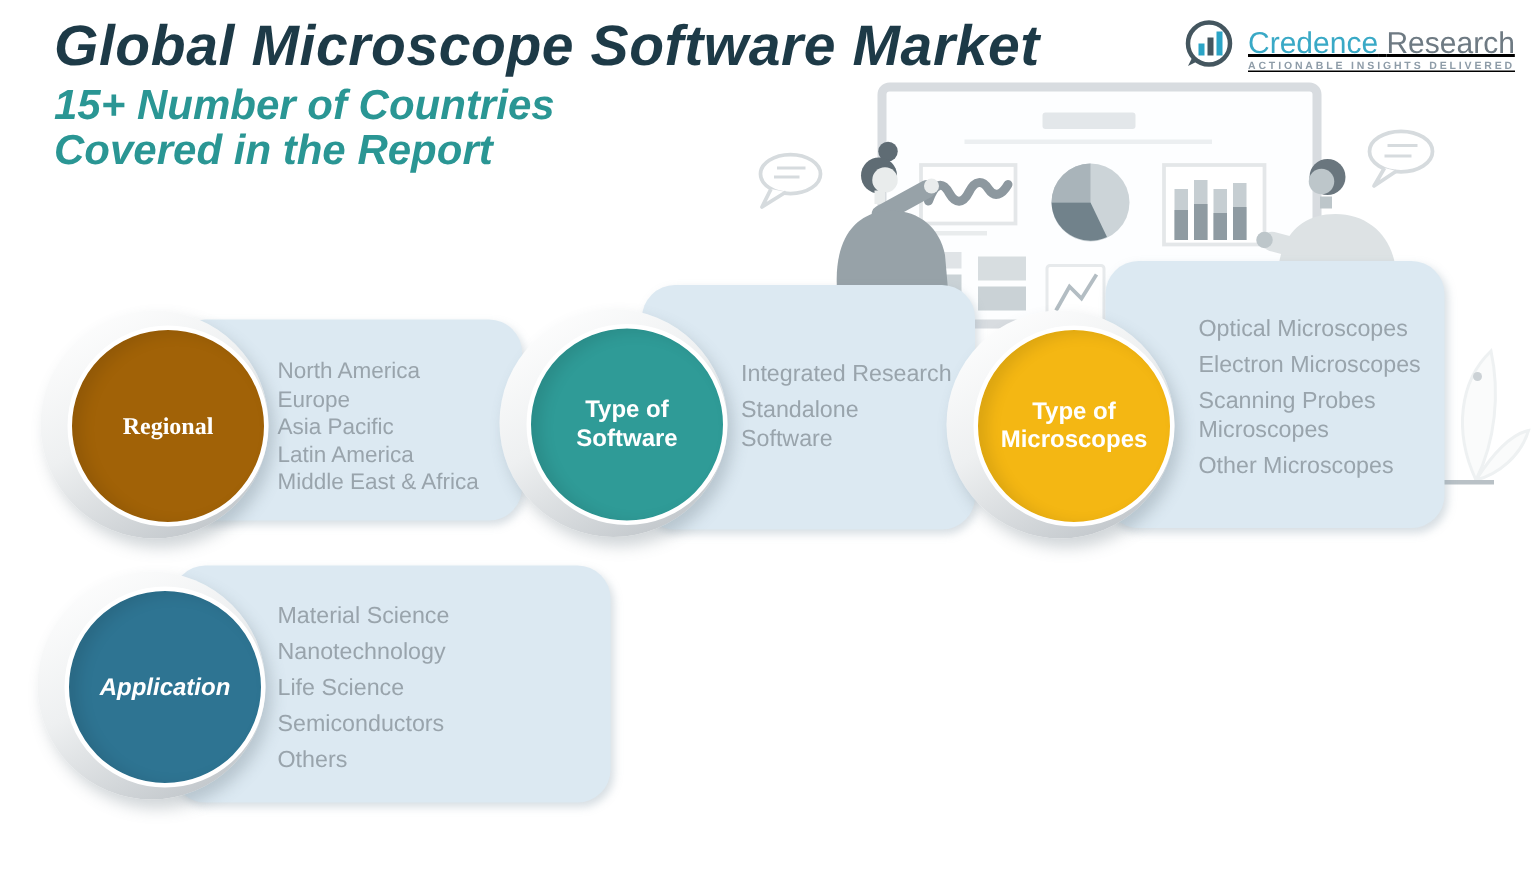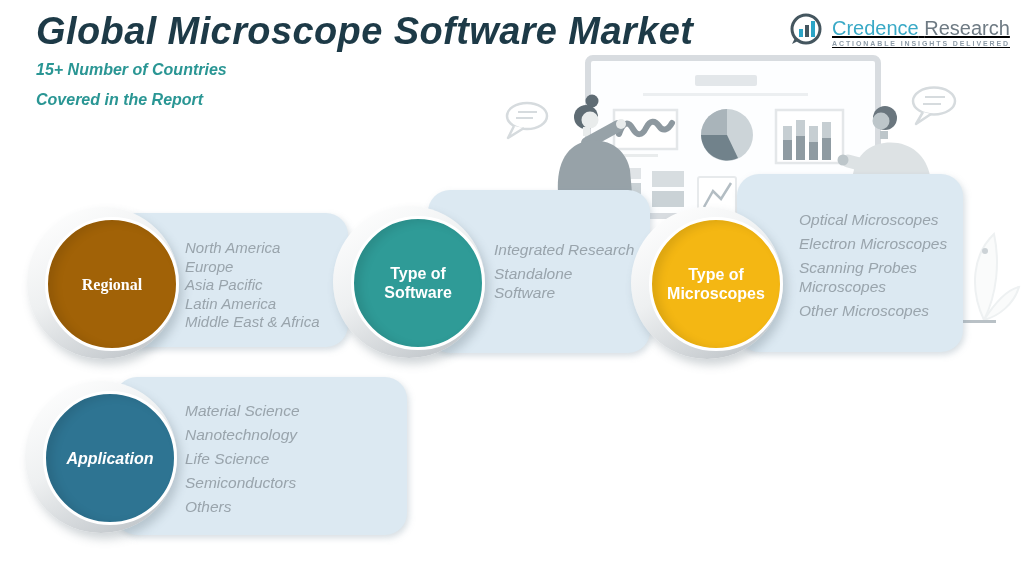--- a/index.html
+++ b/index.html
@@ -1,21 +1,21 @@
 <!DOCTYPE html>
 <html><head>
 <meta charset="utf-8">
 <style>
   html,body{margin:0;padding:0;background:#ffffff;}
   #stage{position:relative;width:1024px;height:588px;background:#ffffff;overflow:hidden;
          font-family:"Liberation Sans",sans-serif;}
   
   .title{position:absolute;left:36px;top:10px;font-size:38px;font-weight:bold;font-style:italic;
          color:#1d3a47;letter-spacing:.4px;z-index:5;}
-  .subtitle{position:absolute;left:36px;top:55px;font-size:16px;font-weight:bold;font-style:italic;
+  .subtitle{position:absolute;left:36px;top:55px;font-size:28px;font-weight:bold;font-style:italic;
          color:#2a9694;line-height:30px;white-space:pre-line;z-index:5;}
   
   .logo{position:absolute;right:14px;top:10px;display:flex;align-items:center;gap:6px;z-index:5;text-decoration:underline;}
   .logo-text{display:flex;flex-direction:column;}
   .logo-name{font-size:20px;line-height:22px;}
   .logo-name .c1{color:#39a9c6;}
   .logo-name .c2{color:#6e7a83;}
   .logo-tag{font-size:7px;font-weight:bold;letter-spacing:1.9px;color:#8e9ca8;margin-top:1px;}
   
   .illus{position:absolute;left:480px;top:48px;width:544px;height:290px;z-index:0;}
@@ -23,21 +23,21 @@
   .ring{position:absolute;width:152px;height:152px;border-radius:50%;z-index:2;
         background:linear-gradient(150deg,#ffffff 5%,#eef0f1 45%,#b7bdc2 100%);
         box-shadow:4px 6px 10px rgba(100,115,125,.30);}
   .circle{position:absolute;width:134px;height:134px;border-radius:50%;z-index:3;box-sizing:border-box;
         border:3px solid #ffffff;display:flex;align-items:center;justify-content:center;text-align:center;
         color:#ffffff;font-size:16px;font-weight:bold;line-height:19px;white-space:pre-line;
         box-shadow:inset 6px 2px 10px rgba(0,0,0,.10);}
   .panel{position:absolute;background:#dce9f2;border-radius:22px;z-index:1;box-sizing:border-box;
         box-shadow:2px 3px 6px rgba(140,160,175,.35);}
   .cat-list{list-style:none;margin:0;padding:0;color:#99a4ac;font-size:15.5px;line-height:19px;}
-  .cat-list li{margin:0 0 5px 0;white-space:pre-line;font-style:italic;}
+  .cat-list li{margin:0 0 5px 0;white-space:pre-line;}
   .cat-list.tight{font-size:15px;line-height:18.5px;}
   .cat-list.tight li{margin:0;}
   
   .ring-1{left:27px;top:207px;}  .circle-1{left:45px;top:217px;}
   .panel-1{left:115px;top:213px;width:233px;height:134px;padding:26px 0 0 70px;}
   .ring-2{left:333px;top:206px;} .circle-2{left:351px;top:216px;}
   .panel-2{left:428px;top:190px;width:222px;height:163px;padding:50px 0 0 66px;}
   .ring-3{left:631px;top:207px;} .circle-3{left:649px;top:217px;}
   .panel-3{left:737px;top:174px;width:226px;height:178px;padding:36px 0 0 62px;}
   .ring-4{left:25px;top:381px;}  .circle-4{left:43px;top:391px;font-style:italic;}

